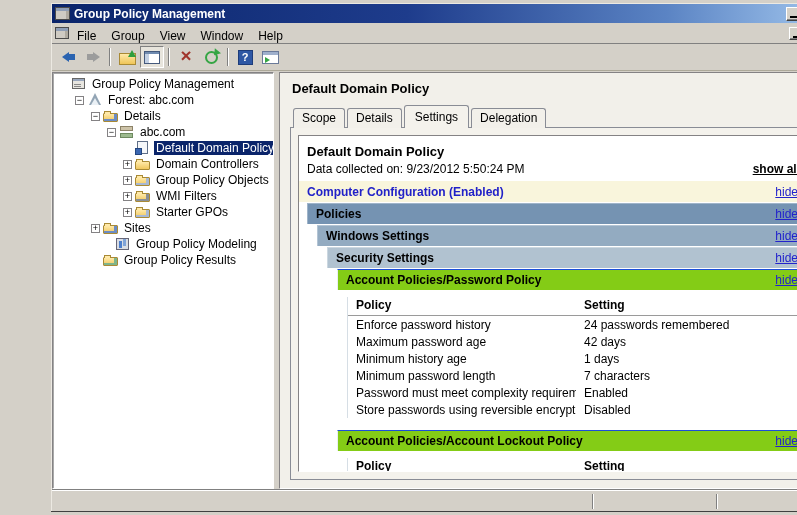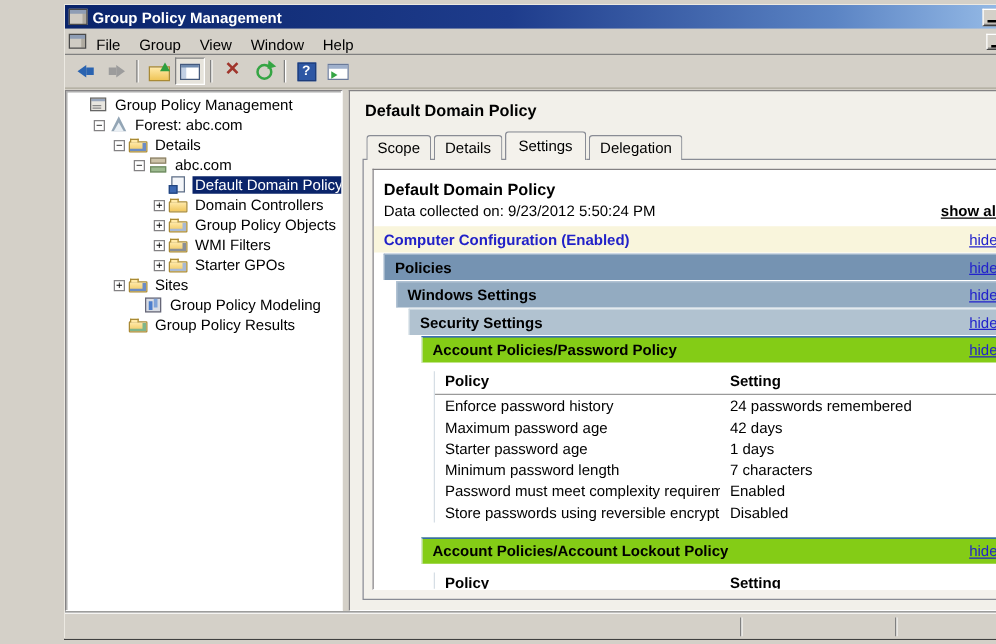--- a/index.html
+++ b/index.html
@@ -325,21 +325,21 @@
                 </div>
                 <div class="trow">
                   <div class="tcell">Enforce password history</div>
                   <div class="tcell">24 passwords remembered</div>
                 </div>
                 <div class="trow">
                   <div class="tcell">Maximum password age</div>
                   <div class="tcell">42 days</div>
                 </div>
                 <div class="trow">
-                  <div class="tcell">Starter password age</div>
+                  <div class="tcell">Minimum history age</div>
                   <div class="tcell">1 days</div>
                 </div>
                 <div class="trow">
                   <div class="tcell">Minimum password length</div>
                   <div class="tcell">7 characters</div>
                 </div>
                 <div class="trow">
                   <div class="tcell">Password must meet complexity requirements</div>
                   <div class="tcell">Enabled</div>
                 </div>

